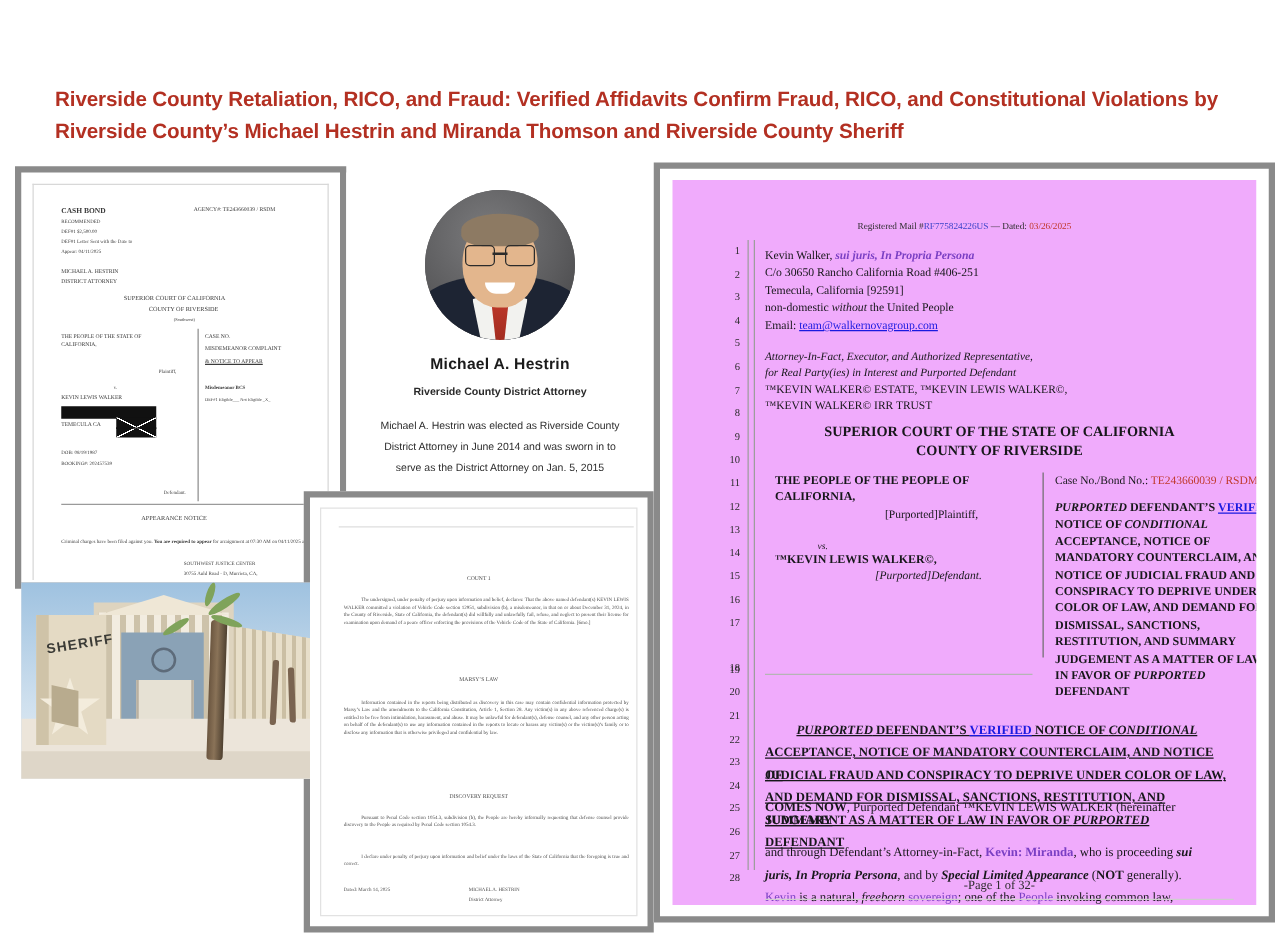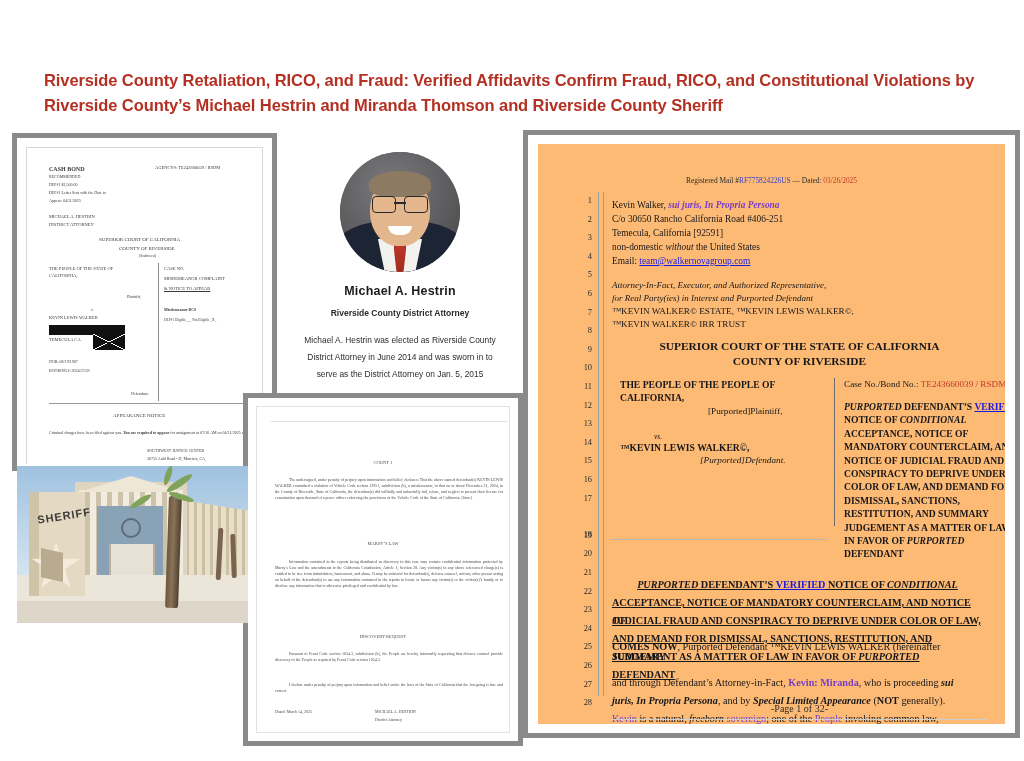--- a/index.html
+++ b/index.html
@@ -111,21 +111,21 @@
      clip-path:polygon(0 0,100% 14%,100% 100%,0 86%);}
   .palm-trunk{position:absolute;left:150px;top:30px;width:13px;height:112px;
      background:linear-gradient(90deg,#6b5640,#8a7358 45%,#4e4030);border-radius:3px;
      transform:rotate(2deg);}
   .palm-frond{position:absolute;background:#7fa35a;border-radius:50%;transform-origin:0 50%;}
   .palm-sm{position:absolute;width:5px;background:#7a6450;border-radius:2px;}
 
   
   #panel-filing{left:523px;top:130px;width:497px;height:608px;}
   #panel-filing .sheet{position:absolute;left:10px;top:9px;right:10px;bottom:9px;
-     background:#fdba74;overflow:hidden;}
+     background:#f0abfc;overflow:hidden;}
   #filing-hdr{position:absolute;left:0;right:0;top:32px;text-align:center;
      font-family:"Liberation Serif",serif;font-size:7.4px;color:#2b2b2b;}
   .mailno{color:#3b44c9;}
   .dateval{color:#c0392b;}
   
   .rule-l{position:absolute;top:48px;bottom:28px;width:1px;background:#9d9d9d;}
   #rule-a{left:60px}
   #rule-b{left:65px}
   #numcol{position:absolute;left:20px;top:48px;width:38px;bottom:28px;}
   .lineno{position:absolute;right:4px;font-family:"Liberation Serif",serif;
@@ -313,21 +313,21 @@
       </div>
 
     <div id="body">
 
       <div class="bl" style="top:6px">
         <span>Kevin Walker, </span><span class="purple it bd">sui juris, In Propria Persona</span>
       </div>
       <div class="bl" style="top:20px">C/o 30650 Rancho California Road #406-251</div>
       <div class="bl" style="top:34px">Temecula, California [92591]</div>
       <div class="bl" style="top:48px">
-        <span>non-domestic </span><span class="it">without</span><span> the United States</span>
+        <span>non-domestic </span><span class="it">without</span><span> the United People</span>
       </div>
       <div class="bl" style="top:62px">
         <span>Email: </span><span class="blue-u">team@walkernovagroup.com</span>
       </div>
 
       <div class="bl it" style="top:86px;font-size:9px">Attorney-In-Fact, Executor, and Authorized Representative,</div>
       <div class="bl" style="top:99px;font-size:9px">
         <span class="it">for Real Party(ies) in Interest and Purported Defendant</span>
       </div>
       <div class="bl" style="top:112px;font-size:9.2px">™KEVIN WALKER© ESTATE, ™KEVIN LEWIS WALKER©,</div>

